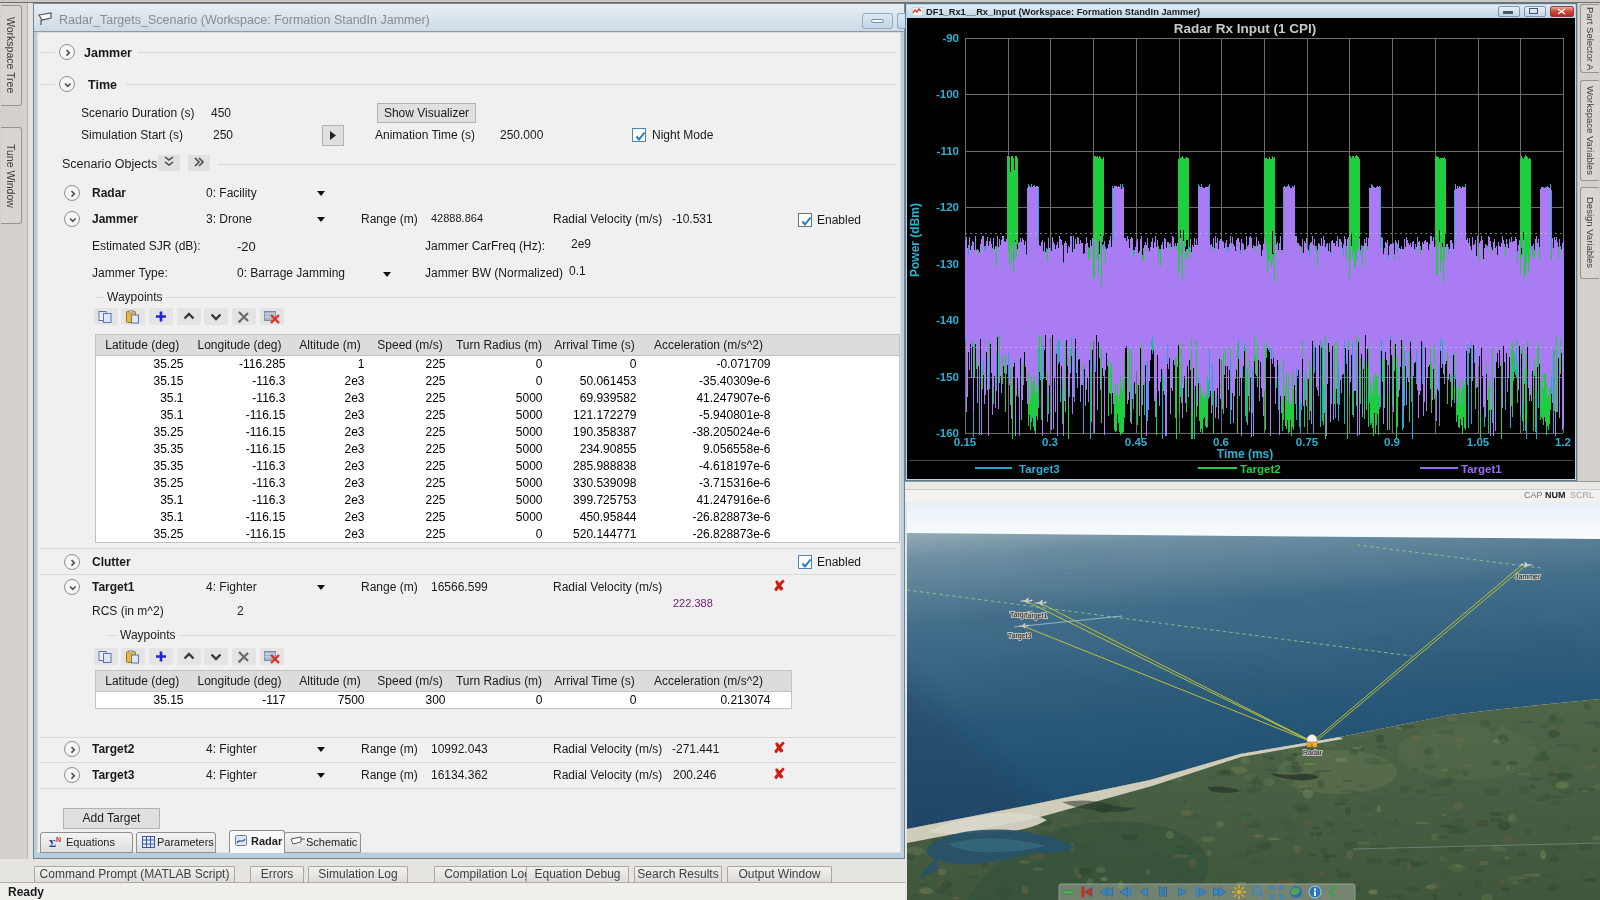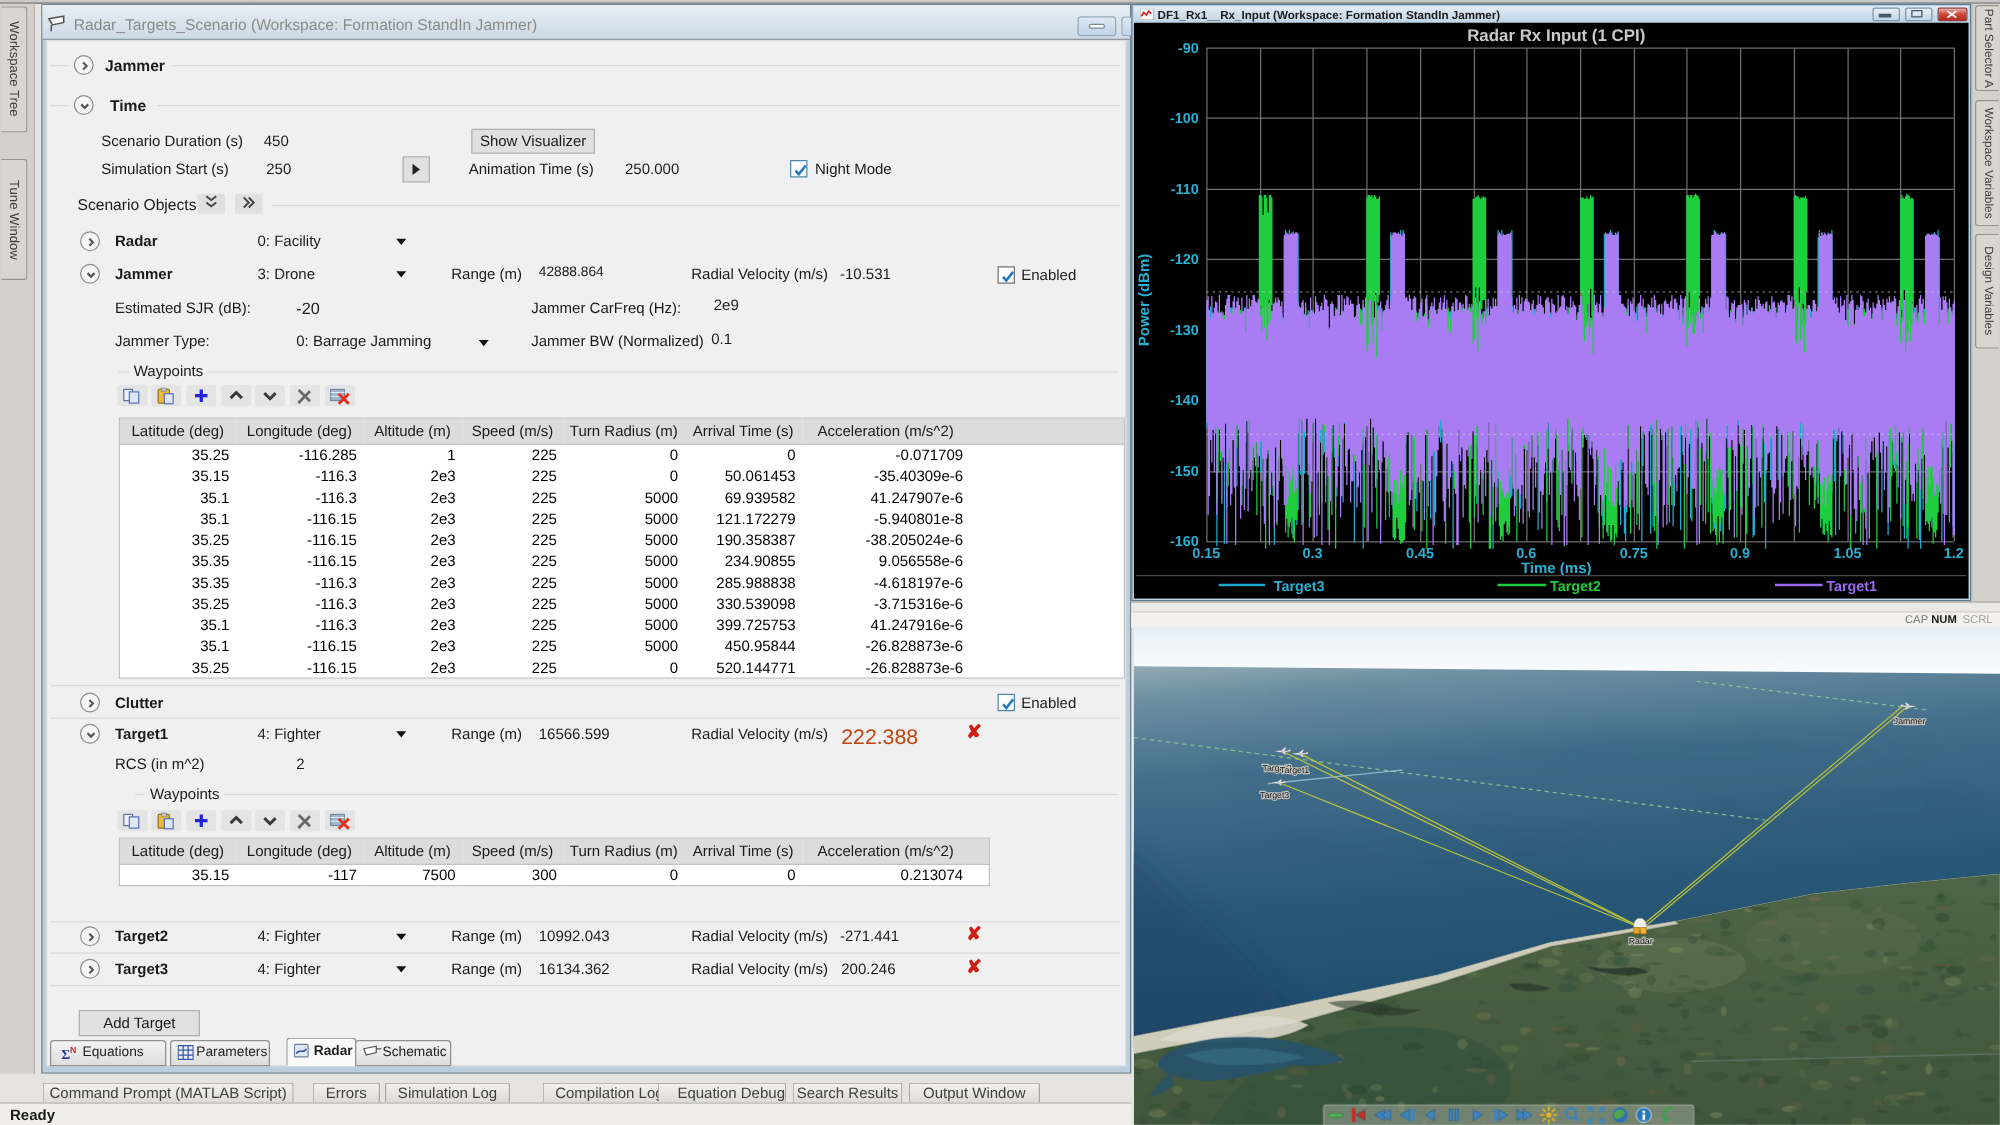--- a/index.html
+++ b/index.html
@@ -319,21 +319,21 @@
         <svg width="11" height="11">
           <path d="M3,4.5 L5.8,7.3 L8.6,4.5" fill="none" stroke="#555" stroke-width="1.7"></path>
         </svg>
       </div>
 <div class="lbl" style="left:54px;top:547px;font-size:12px;color:#1a1a1a;font-weight:bold;">Target1</div>
 <div class="lbl" style="left:168px;top:547px;font-size:12px;color:#1a1a1a;">4: Fighter</div>
 <div class="ddarrow" style="left:279px;top:552px;"></div>
 <div class="lbl" style="left:323px;top:547px;font-size:12px;color:#1a1a1a;">Range (m)</div>
 <div class="lbl" style="left:393px;top:547px;font-size:12px;color:#1a1a1a;">16566.599</div>
 <div class="lbl" style="left:515px;top:547px;font-size:12px;color:#1a1a1a;">Radial Velocity (m/s)</div>
-<div class="lbl" style="left:635px;top:547px;font-size:17px;color:#c2410c;">222.388</div>
+<div class="lbl" style="left:635px;top:564px;font-size:11px;color:#701a75;">222.388</div>
 <div class="redx" style="left:735px;top:545px;">✘</div>
 <div class="lbl" style="left:54px;top:571px;font-size:12px;color:#1a1a1a;">RCS (in m^2)</div>
 <div class="lbl" style="left:199px;top:571px;font-size:12px;color:#1a1a1a;">2</div>
 <div class="sep" style="left:70px;top:602px;width:8px;"></div>
 <div class="lbl" style="left:82px;top:595px;font-size:12px;color:#1a1a1a;">Waypoints</div>
 <div class="sep" style="left:141px;top:602px;width:716px;"></div>
 <div class="tbtn" style="left:55.6px;top:615px;">
         <svg width="24" height="17">
           <rect x="5" y="3.5" width="7" height="9" fill="#eef2fa" stroke="#5b74b8" stroke-width="1"></rect>
           <rect x="9.5" y="5.5" width="7.5" height="9" fill="#dde7f6" stroke="#5b74b8" stroke-width="1"></rect>
@@ -1085,18 +1085,18 @@
 <div class="abs" style="left:1577px;top:3px;width:23px;height:478px;background:#d4d1cc;border-left:1px solid #b5b2ac;"></div>
 <div class="vtabR" style="left:1580px;top:4px;width:19px;height:69px;line-height:18px;">Part Selector A</div>
 <div class="vtabR" style="left:1580px;top:80px;width:19px;height:101px;line-height:18px;">Workspace Variables</div>
 <div class="vtabR" style="left:1580px;top:187px;width:19px;height:92px;line-height:18px;">Design Variables</div>
 
 <div class="abs" style="left:0;top:859px;width:905px;height:41px;background:#e6e4e1;"></div>
 <div class="botTab" style="left:34px;width:201px;">Command Prompt (MATLAB Script)</div>
 <div class="botTab" style="left:250px;width:54px;">Errors</div>
 <div class="botTab" style="left:308px;width:100px;">Simulation Log</div>
 <div class="botTab" style="left:434px;width:107px;">Compilation Log</div>
-<div class="botTab" style="left:526px;width:103px;text-align:right;">Equation Debug</div>
+<div class="botTab" style="left:526px;width:103px;">Equation Debug</div>
 <div class="botTab" style="left:634px;width:88px;">Search Results</div>
 <div class="botTab" style="left:727px;width:105px;">Output Window</div>
 <div class="abs" style="left:0;top:882px;width:905px;height:1px;background:#b0ada8;"></div>
 <div class="abs" style="left:0;top:883px;width:905px;height:17px;background:#f0efec;"></div>
 <div class="lbl bold" style="left:8px;top:885px;font-size:12px;">Ready</div>
 </div>
 </body></html>

